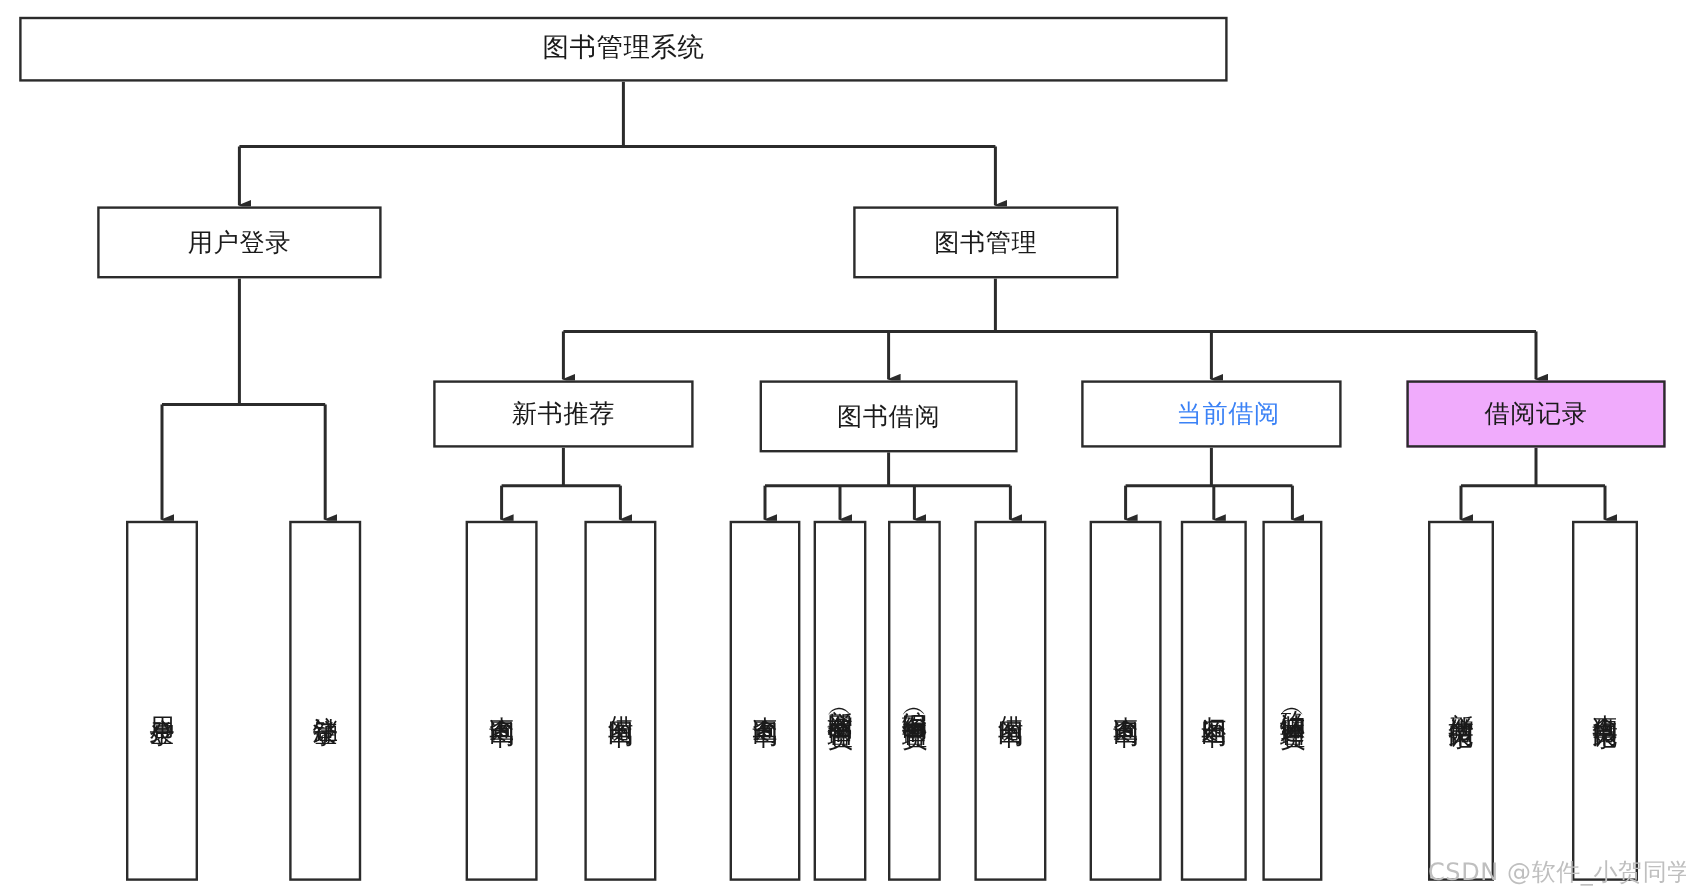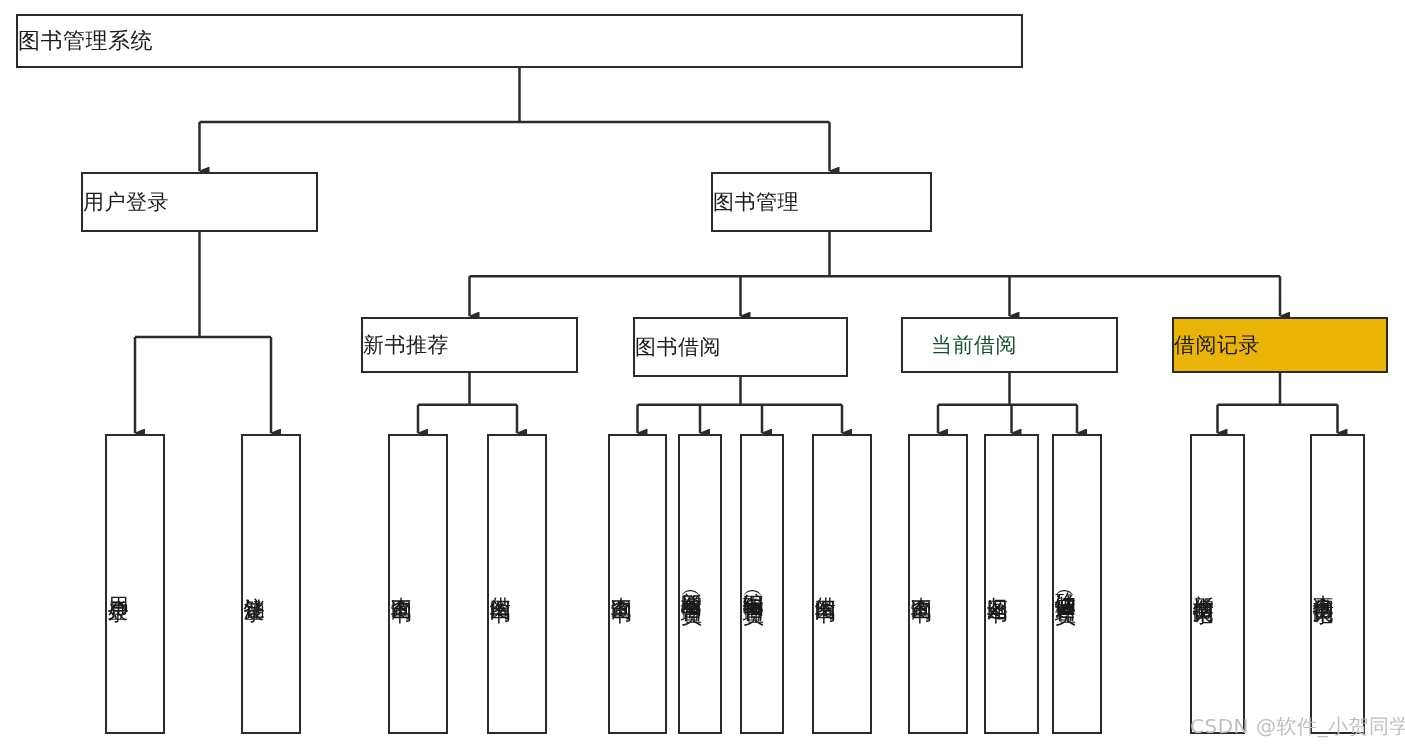--- a/index.html
+++ b/index.html
@@ -26,21 +26,21 @@
     height: 747px;
     pointer-events: none;
   }
   .node {
     position: absolute;
     box-sizing: border-box;
     background: #ffffff;
     border: 2px solid #a16207;
     display: flex;
     align-items: center;
-    justify-content: flex-start;
+    justify-content: center;
     overflow: hidden;
   }
   .node-label {
     color: #1a1a1a;
     text-align: center;
     line-height: 1.18;
     letter-spacing: 0.5px;
     white-space: nowrap;
   }
   .node.horizontal .node-label {
@@ -122,23 +122,23 @@
       <div class="node horizontal" style="left: 711px; top: 172px; width: 221px; height: 60px; border-color: rgb(43, 43, 43); background: rgb(255, 255, 255);">
         <span class="node-label" style="color: rgb(26, 26, 26);">图书管理</span>
       </div>
       <div class="node horizontal" style="left: 361px; top: 317px; width: 217px; height: 56px; border-color: rgb(43, 43, 43); background: rgb(255, 255, 255);">
         <span class="node-label" style="color: rgb(26, 26, 26);">新书推荐</span>
       </div>
       <div class="node horizontal" style="left: 633px; top: 317px; width: 215px; height: 60px; border-color: rgb(43, 43, 43); background: rgb(255, 255, 255);">
         <span class="node-label" style="color: rgb(26, 26, 26);">图书借阅</span>
       </div>
       <div class="node horizontal" style="left: 901px; top: 317px; width: 217px; height: 56px; border-color: rgb(43, 43, 43); background: rgb(255, 255, 255);">
-        <span class="node-label" style="color: #14532d; margin-left: 28px;">当前借阅</span>
+        <span class="node-label" style="color: #3b82f6; margin-left: 28px;">当前借阅</span>
       </div>
-      <div class="node horizontal" style="left: 1172px; top: 317px; width: 216px; height: 56px; border-color: rgb(43, 43, 43); background: #eab308;">
+      <div class="node horizontal" style="left: 1172px; top: 317px; width: 216px; height: 56px; border-color: rgb(43, 43, 43); background: #f0abfc;">
         <span class="node-label" style="color: rgb(26, 26, 26);">借阅记录</span>
       </div>
       <div class="node vertical" style="left: 105px; top: 434px; width: 60px; height: 300px; border-color: rgb(43, 43, 43); background: rgb(255, 255, 255);">
         <span class="node-label" style="color: rgb(26, 26, 26);">用户登录</span>
       </div>
       <div class="node vertical" style="left: 241px; top: 434px; width: 60px; height: 300px; border-color: rgb(43, 43, 43); background: rgb(255, 255, 255);">
         <span class="node-label" style="color: rgb(26, 26, 26);">注销登录</span>
       </div>
       <div class="node vertical" style="left: 388px; top: 434px; width: 60px; height: 300px; border-color: rgb(43, 43, 43); background: rgb(255, 255, 255);">
         <span class="node-label" style="color: rgb(26, 26, 26);">查询图书</span>

